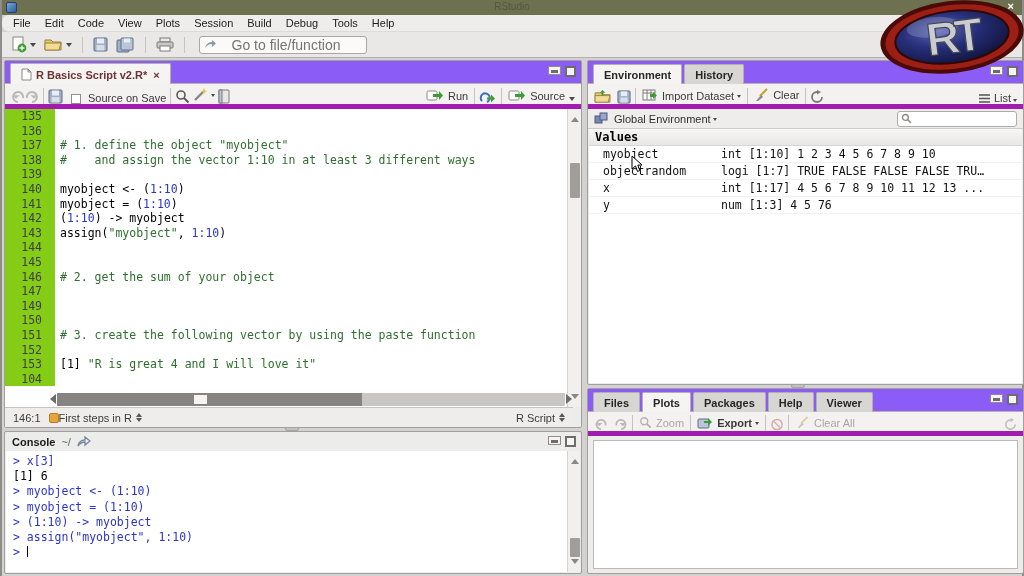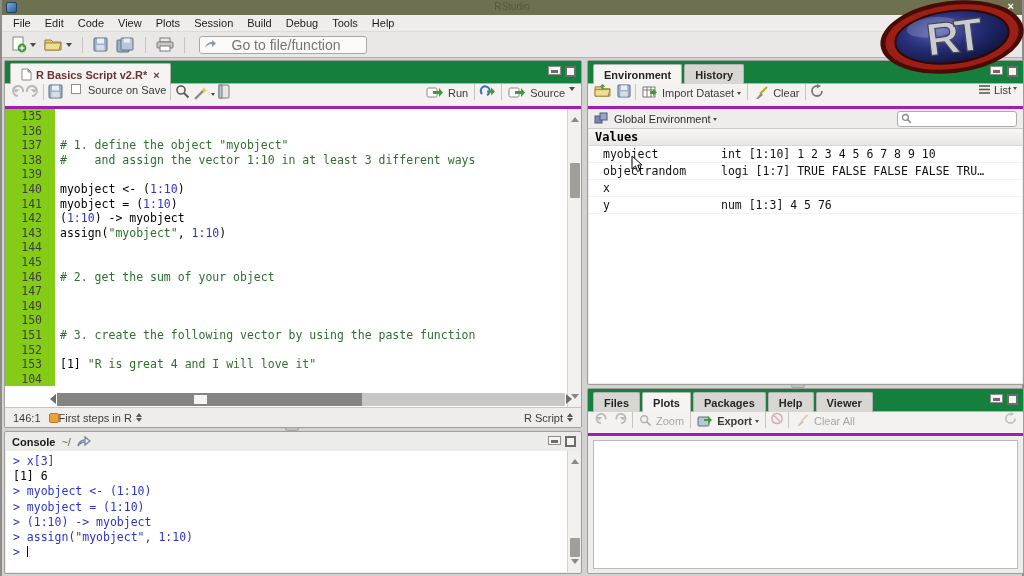--- a/index.html
+++ b/index.html
@@ -7,41 +7,41 @@
   body { font-family:"Liberation Sans", sans-serif; background:#d4d2d0; position:relative; }
   .stage { position:absolute; inset:0; width:1024px; height:576px; background:#d4d2d0; border-left:2px solid #8f8d8a; border-right:2px solid #8f8d8a; }
 
   
   .titlebar { position:absolute; left:0; top:0; width:100%; height:15px; background:#6e7150; }
   .app-icon { position:absolute; left:4px; top:2px; width:11px; height:11px; border-radius:2px;
     background:linear-gradient(135deg,#7ea6d8,#2b5e9e); border:1px solid #1c3f6e; }
   .win-title { position:absolute; left:0; right:0; top:1px; text-align:center; font-size:10px; color:#545841; }
   .win-close { position:absolute; right:8px; top:0px; color:#fff; font-size:11px; font-weight:bold; cursor:default; }
 
-  .menubar { position:absolute; left:0; top:15px; width:100%; height:17px; background:#eeedeb; display:flex; align-items:center; padding-left:4px; border-bottom:1px solid #dddbd8;}
+  .menubar { position:absolute; left:0; top:15px; width:100%; height:17px; background:#eeedeb; display:flex; align-items:center; padding-left:4px; border-bottom:1px solid #dddbd8;border-radius:7px;}
   .menu-item { font-size:11px; color:#1c1c1c; padding:0 7px; line-height:17px; }
 
   .toolbar { position:absolute; left:0; top:32px; width:100%; height:26px; background:#e9e8e6; border-bottom:1px solid #b3b1ae; display:flex; align-items:center; gap:4px; padding-left:6px; }
   .tb-btn { display:flex; align-items:center; gap:1px; padding:2px 2px; }
   .sep-v { width:1px; height:16px; background:#c6c4c1; margin:0 4px; }
   .caret { width:0; height:0; border:3px solid transparent; border-top:4px solid #4a4a48; margin-left:2px; margin-top:3px; }
   .caret.small { border-width:2.5px; border-top-width:3.5px; }
   .goto-box { display:flex; align-items:center; width:168px; height:18px; background:#fbfaf9; border:1px solid #aaa8a5; border-radius:3px; margin-left:6px; padding:0 4px; gap:4px; }
   .goto-box input { border:none; outline:none; background:transparent; font-size:14px; color:#9a9895; width:130px; font-family:"Liberation Sans",sans-serif;text-align:center; }
 
   
   .panel { position:absolute; background:#ececea; border:1px solid #a19f9c; border-radius:2px; }
-  .tabstrip { position:absolute; left:0; right:0; top:0; height:23px; background:#15803d; border-bottom:1px solid #b3b1ae; display:flex; align-items:flex-end; padding-left:5px; }
+  .tabstrip { position:absolute; left:0; right:0; top:0; height:23px; background:#8b5cf6; border-bottom:1px solid #b3b1ae; display:flex; align-items:flex-end; padding-left:5px; }
   .tab { font-size:11px; font-weight:bold; color:#262626; padding:4px 10px 3px; border:1px solid #b3b1ae; border-bottom:none; background:#d8d6d3; margin-right:2px; border-radius:2px 2px 0 0; position:relative; top:1px; }
   .tab.active { background:#f5f4f2; }
   .minmax { position:absolute; right:5px; top:5px; display:flex; gap:4px; }
   .btn-min { width:13px; height:9px; border:1px solid #8f8d8a; background:#f5f4f2; position:relative; }
   .btn-min::after { content:""; position:absolute; left:2px; right:2px; bottom:1px; height:3px; background:#6e6c69; }
   .btn-max { width:11px; height:11px; border:2px solid #6e6c69; background:#f5f4f2; }
-  .ptoolbar { position:absolute; left:0; right:0; height:25px; background:#f3f2f0; border-bottom:3px solid #a21caf; display:flex; align-items:flex-start; padding:0 6px; font-size:11px; color:#3a3a38; }
+  .ptoolbar { position:absolute; left:0; right:0; height:25px; background:#f3f2f0; border-bottom:5px solid #a21caf; display:flex; align-items:flex-end; padding:0 6px; font-size:11px; color:#3a3a38; }
   .ptoolbar .lbl { margin-left:3px; }
   .disabled { opacity:0.42; }
 
   
   #editor-panel { left:2px; top:60px; width:578px; height:368px; }
   #editor-toolbar { top:23px; }
   .tab-title { color:#6b3333; font-weight:bold; font-size:11px; margin-left:4px; }
   .tab-close { color:#6b3333; font-size:11px; font-weight:bold; margin-left:6px; }
   .checkbox { width:10px; height:10px; border:1px solid #8f8d8a; background:#fff; display:inline-block; margin:0 4px 0 8px; }
   .code-area { position:absolute; left:0; right:0; top:48px; bottom:20px; background:#ffffff; overflow:hidden; }
@@ -53,21 +53,21 @@
   .arrow-up, .arrow-dn { position:absolute; left:3px; width:0; height:0; border:4px solid transparent; }
   .arrow-up { top:4px; border-bottom:5px solid #8a8886; }
   .arrow-dn { bottom:4px; border-top:5px solid #8a8886; }
   .vthumb { position:absolute; left:2px; width:10px; background:#a09e9b; border-radius:1px; }
   .hscrollbar { position:absolute; left:52px; right:16px; bottom:21px; height:13px; background:#c9c7c5; border-radius:1px; }
   .h-left,.h-right { position:absolute; top:1px; width:0; height:0; border:5px solid transparent; }
   .h-left { left:-12px; border-right:6px solid #6e6c69; }
   .h-right { right:-12px; border-left:6px solid #6e6c69; }
   .hthumb { position:absolute; left:0; top:0; bottom:0; width:60%; background:#868482; }
   .hgrip { position:absolute; left:27%; top:2px; width:13px; height:9px; background:#f5f4f2; }
-  .editor-status { position:absolute; left:0; right:0; bottom:0; height:20px; background:#eeedeb; border-top:1px solid #c6c4c1; display:flex; align-items:center; font-size:11px; color:#3c3c3a; padding:0 8px; gap:8px; }
+  .editor-status { position:absolute; left:0; right:8px; bottom:0; height:20px; background:#eeedeb; border-top:1px solid #c6c4c1; display:flex; align-items:center; font-size:11px; color:#3c3c3a; padding:0 8px; gap:8px; }
   .sq-icon { width:10px; height:10px; background:#e8a33d; border:1px solid #b97c20; border-radius:2px; display:inline-block; }
   .updown { display:inline-flex; flex-direction:column; gap:1px; margin-left:4px; }
   .updown i { width:0; height:0; border:3px solid transparent; display:block; }
   .updown .u { border-bottom:4px solid #555; } .updown .d { border-top:4px solid #555; }
   .flex-sp { flex:1; }
 
   
   #console-panel { left:2px; top:431px; width:578px; height:143px; }
   .console-head { position:absolute; left:0; right:0; top:0; height:19px; display:flex; align-items:center; padding:0 7px; gap:6px; font-size:11px; }
   .console-title { font-weight:bold; color:#1a1a1a; }
@@ -466,20 +466,21 @@
           <div class="env-row">
             <span class="env-name">myobject</span>
             <span class="env-val">int [1:10] 1 2 3 4 5 6 7 8 9 10</span>
           </div>
           <div class="env-row">
             <span class="env-name">objectrandom</span>
             <span class="env-val">logi [1:7] TRUE FALSE FALSE FALSE TRU…</span>
           </div>
           <div class="env-row">
             <span class="env-name">x</span>
+            <span class="env-val">int [1:17] 4 5 6 7 8 9 10 11 12 13 ...</span>
           </div>
           <div class="env-row">
             <span class="env-name">y</span>
             <span class="env-val">num [1:3] 4 5 76</span>
           </div>
         </div>
     </div>
   </div>
 
   <div class="panel" id="files-panel">

